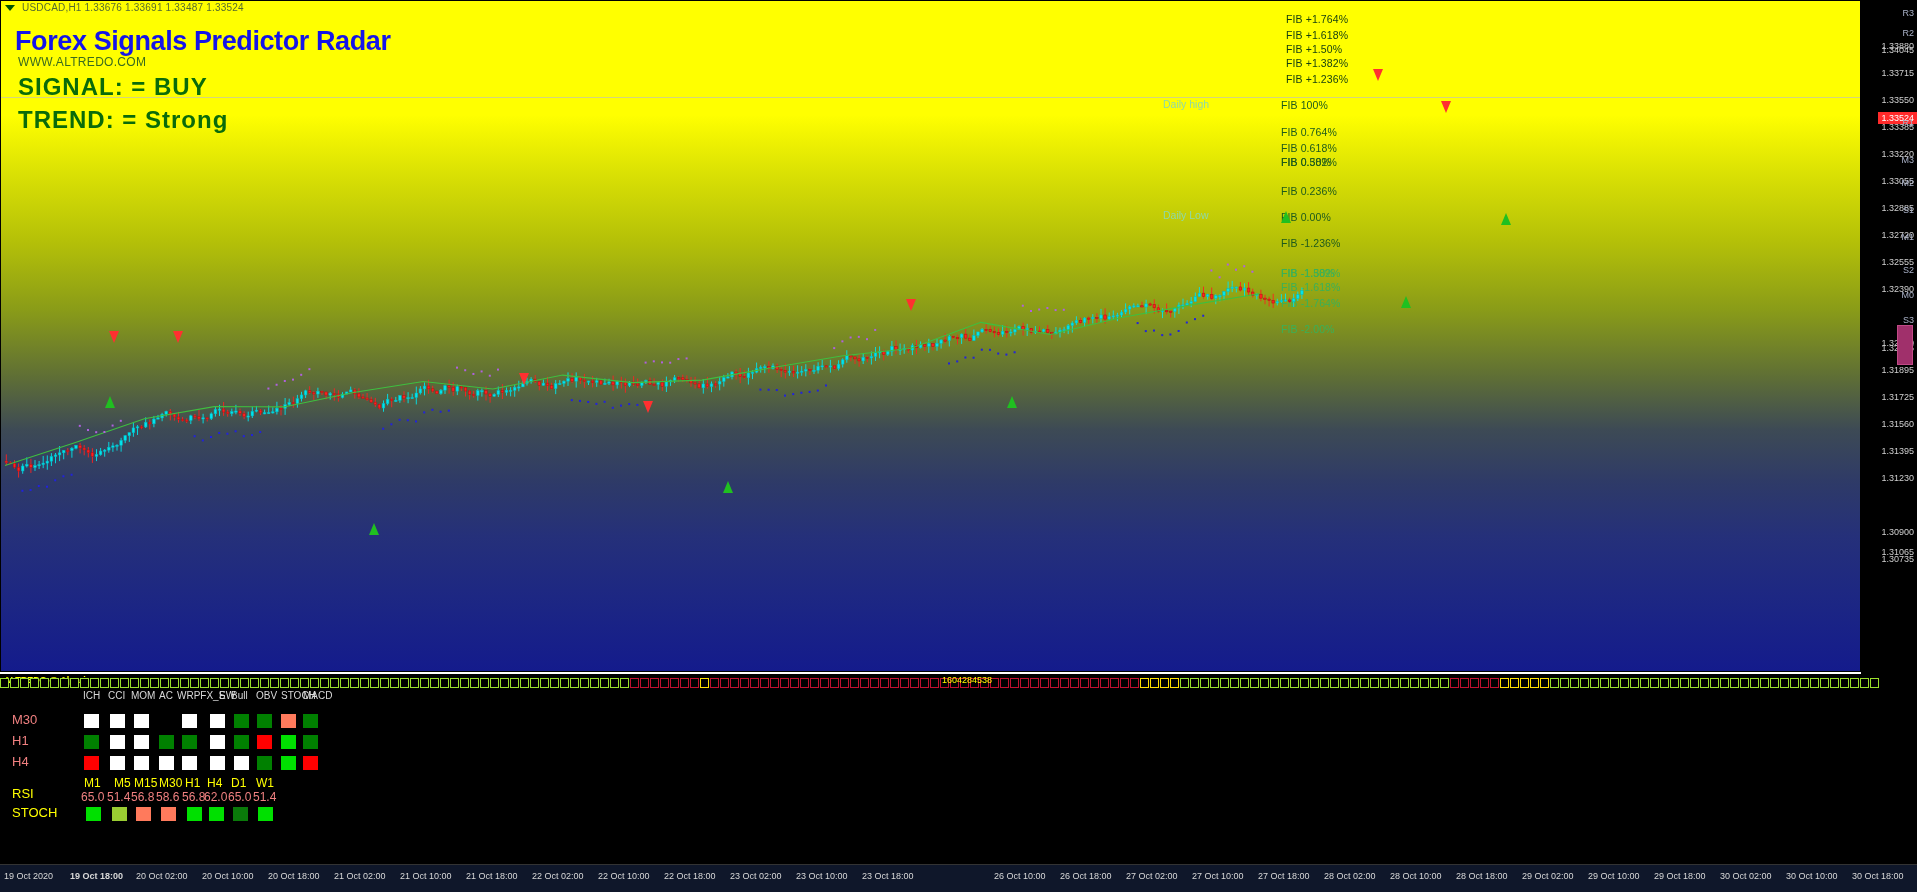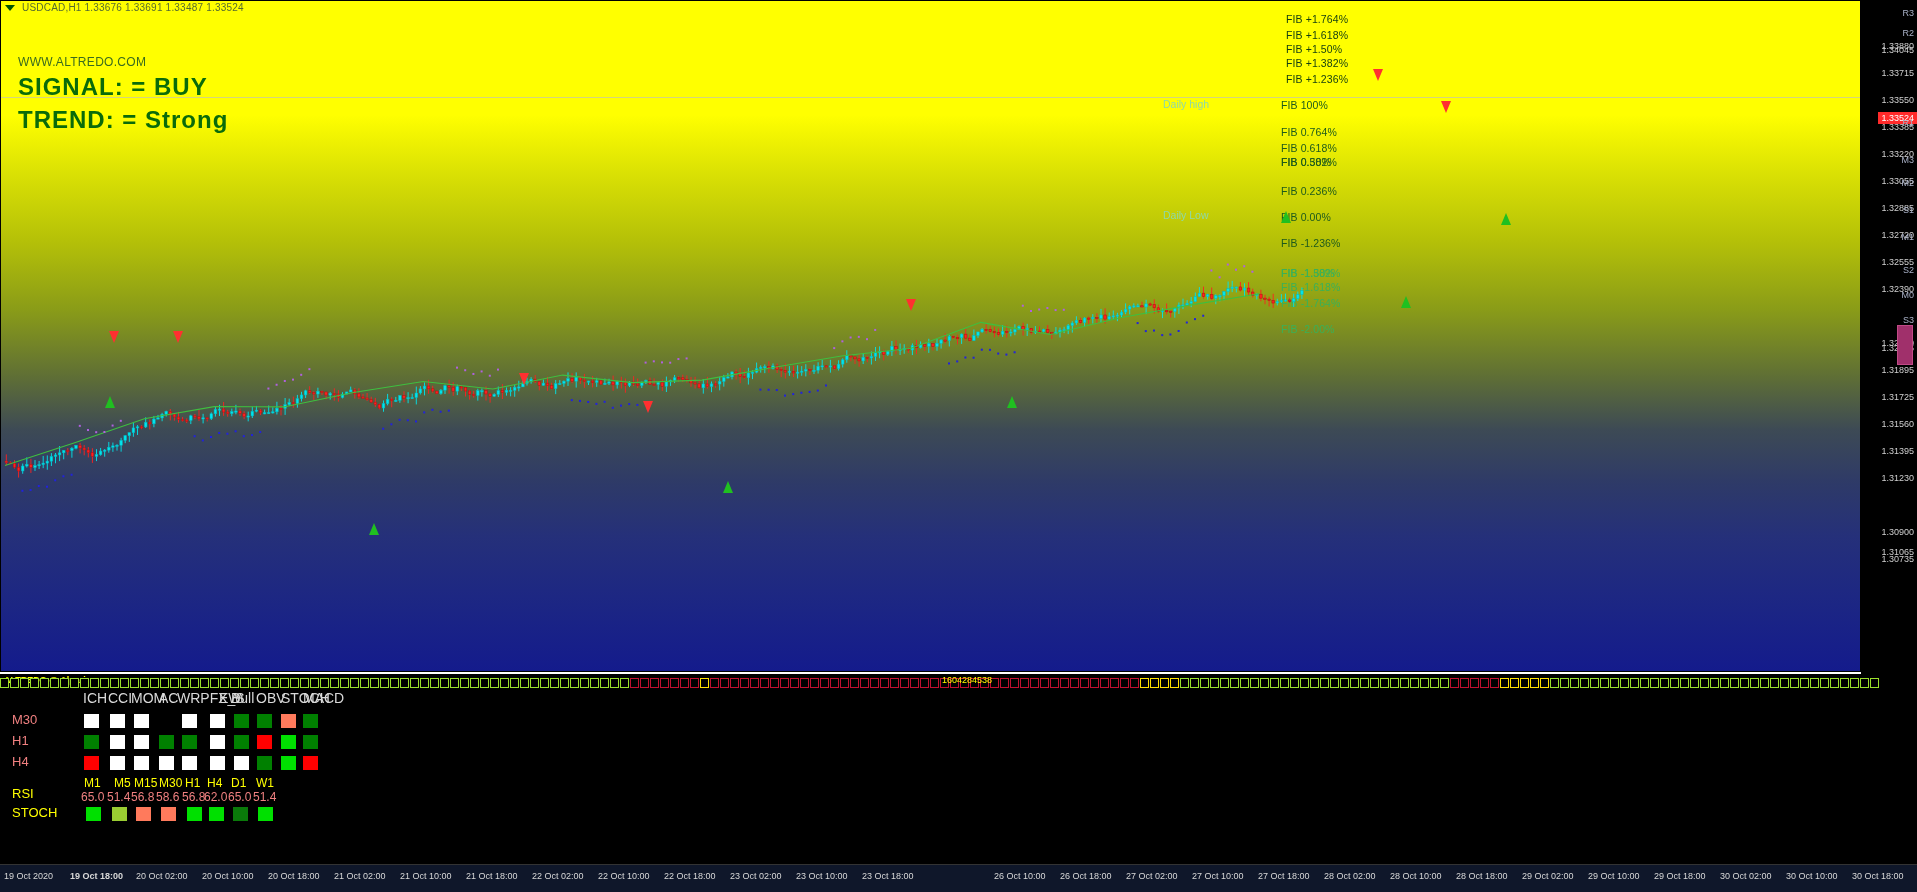--- a/index.html
+++ b/index.html
@@ -93,21 +93,21 @@
   }
   .tickbar { position: absolute; top: 6px; height: 10px; display: flex; gap: 1px; }
   .tick { width: 9px; height: 10px; border: 1px solid #000; }
   .tick.g { background: #000; border-color: #9ae02b; }
   .tick.r { background: #000; border-color: #c01030; }
   .tick.y { background: #000; border-color: #ffe000; }
 
   
   #ind-grid { position: absolute; left: 0; top: 18px; }
   .ind-col-head {
-    position: absolute; font-size: 14px; color: #d9d9d9; white-space: nowrap;
+    position: absolute; font-size: 10px; color: #d9d9d9; white-space: nowrap;
   }
   .tf-label {
     position: absolute; font-size: 13px; color: #f08080; font-weight: normal;
   }
   .cell { position: absolute; width: 15px; height: 14px; }
   .c-w { background: #ffffff; }
   .c-g { background: #008000; }
   .c-lg { background: #00e000; }
   .c-r { background: #ff0000; }
   .c-sr { background: #ff7a5c; }
@@ -132,20 +132,21 @@
 <body>
 
 <div id="app">
 
   <div id="chart-area">
     <div id="chart-top-bar">
       <span class="tri"></span>
       <span class="q">USDCAD,H1   1.33676 1.33691 1.33487 1.33524</span>
     </div>
 
+    <div class="brand-title">Forex Signals Predictor Radar</div>
     <div class="brand-url">WWW.ALTREDO.COM</div>
     <div class="signal-line">SIGNAL:  =  BUY</div>
     <div class="trend-line">TREND: =  Strong</div>
 
     <div class="hline" style="top:96px"></div>
 
     <div id="fib-labels">
         <div class="fib dark" style="left: 1285px; top: 12px;">FIB +1.764%</div>
         <div class="fib dark" style="left: 1285px; top: 28px;">FIB +1.618%</div>
         <div class="fib dark" style="left: 1285px; top: 42px;">FIB +1.50%</div>

